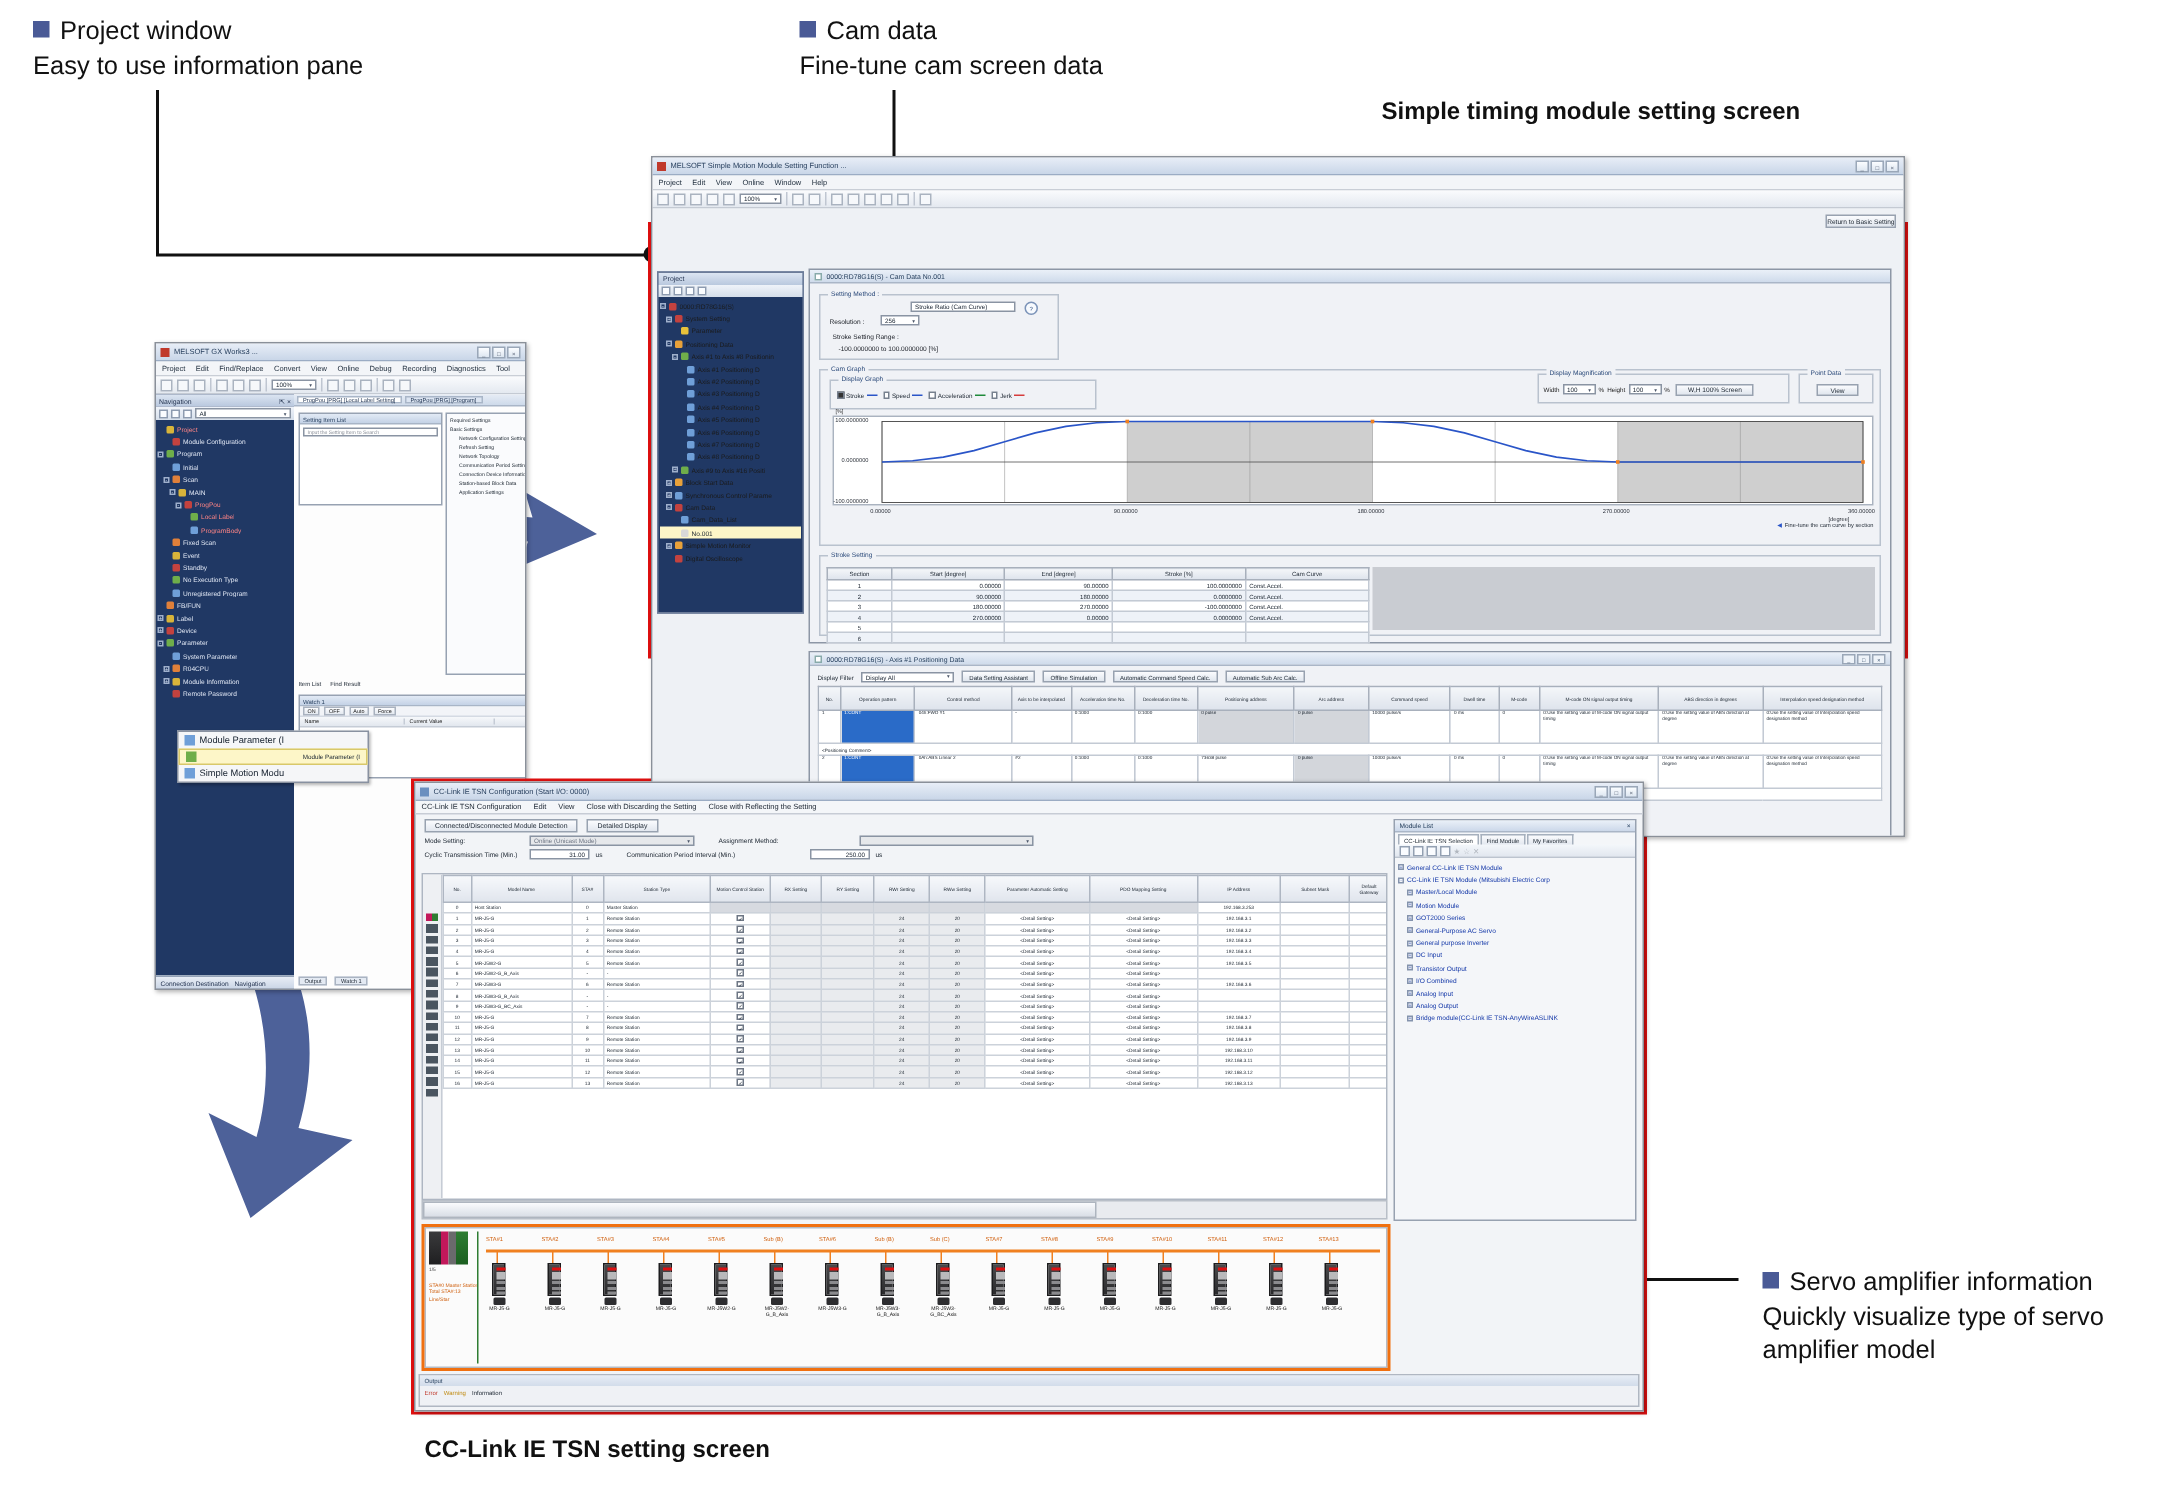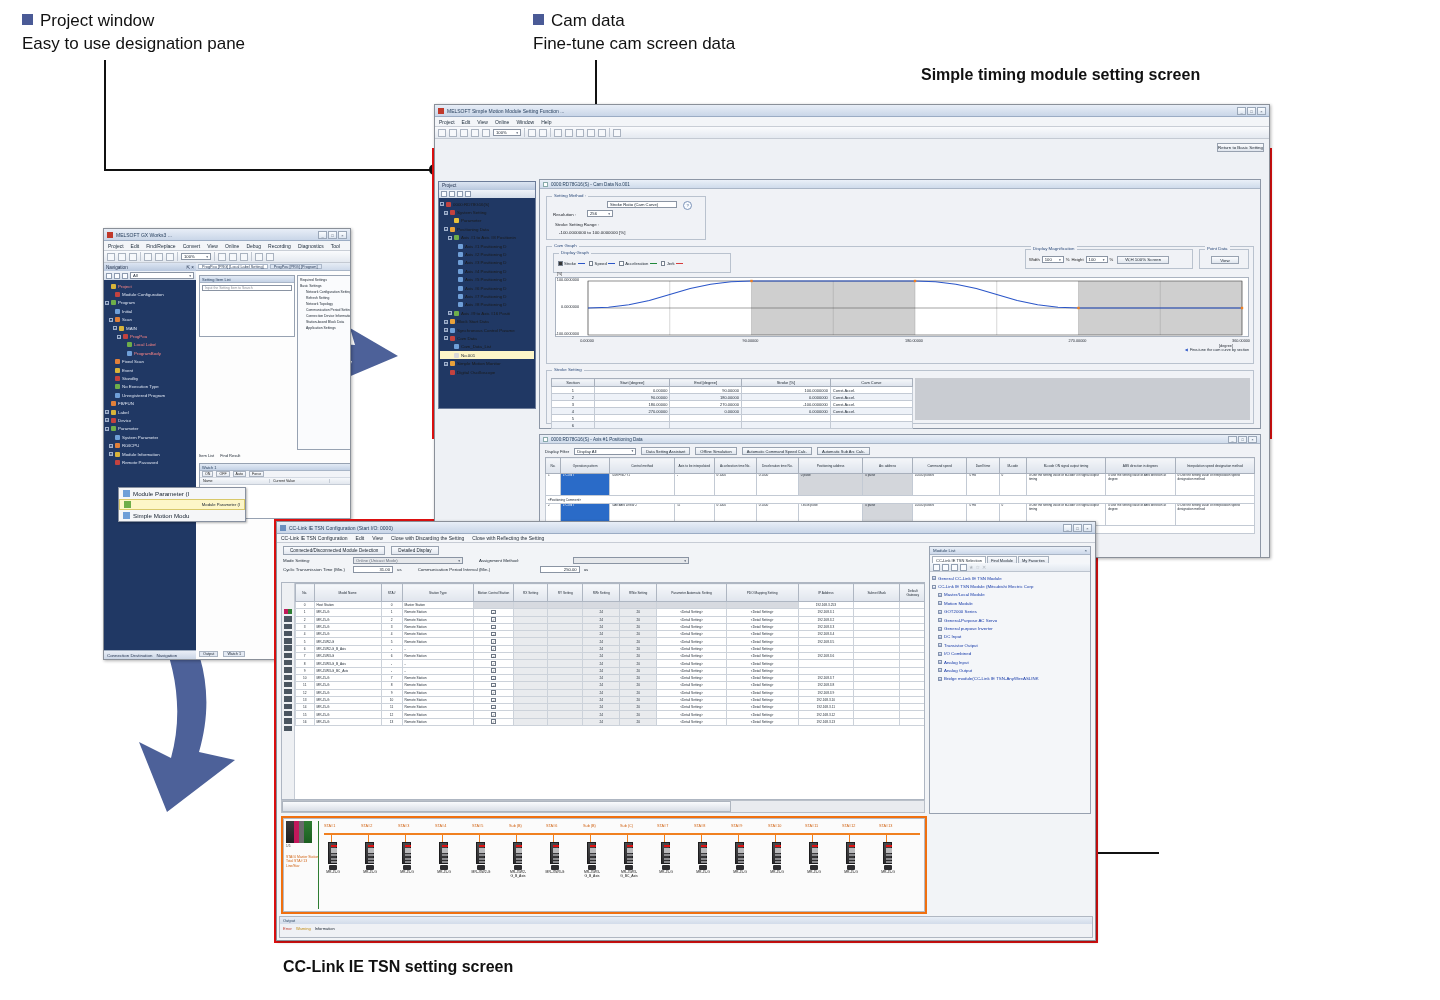--- a/index.html
+++ b/index.html
@@ -190,37 +190,40 @@
   .out-tools { height:8px; display:flex; align-items:center; gap:4px; padding:0 3px; font-size:4px; }
 
   
   .arrow { position:absolute; }
 </style>
 </head>
 <body>
 
 <div class="callout" style="left:22px; top:10px;">
   <div class="hd"><span class="sq"></span><span>Project window</span></div>
-  <div class="sub">Easy to use designation pane</div>
+  <div class="sub">Easy to use information pane</div>
 </div>
 <div class="leader v" style="left:104px; top:60px; height:110px;"></div>
 <div class="leader h" style="left:104px; top:169px; width:330px;"></div>
 <div class="dot" style="left:429px; top:164px;"></div>
 
 <div class="callout" style="left:533px; top:10px;">
   <div class="hd"><span class="sq"></span><span>Cam data</span></div>
   <div class="sub">Fine-tune cam screen data</div>
 </div>
 <div class="leader v" style="left:595px; top:60px; height:122px;"></div>
 <div class="dot" style="left:590px; top:176px;"></div>
 
 <div class="bold-label" style="left:921px; top:66px;">Simple timing module setting screen</div>
 <div class="bold-label" style="left:283px; top:958px;">CC-Link IE TSN setting screen</div>
 
 <div class="callout" style="left:1175px; top:844px; width:260px;">
+  <div class="hd"><span class="sq"></span><span>Servo amplifier information</span></div>
+  <div class="sub">Quickly visualize type of servo</div>
+  <div class="sub">amplifier model</div>
 </div>
 <div class="leader h" style="left:829px; top:852px; width:330px;"></div>
 <div class="dot" style="left:824px; top:847px;"></div>
 
 <svg class="arrow" style="left:150px; top:300px; width:250px; height:120px;" viewBox="0 0 250 120">
   <path d="M5,108 C40,60 120,38 205,45 L200,28 L248,56 L196,78 L202,61 C125,55 55,76 18,112 Z" fill="#4d6199"></path>
 </svg>
 <svg class="arrow" style="left:95px; top:560px; width:230px; height:260px;" viewBox="0 0 230 260">
   <path d="M12,8 C70,50 95,130 76,198 L44,182 L72,252 L140,200 L104,192 C128,110 92,36 20,0 Z" fill="#4d6199"></path>
 </svg>

